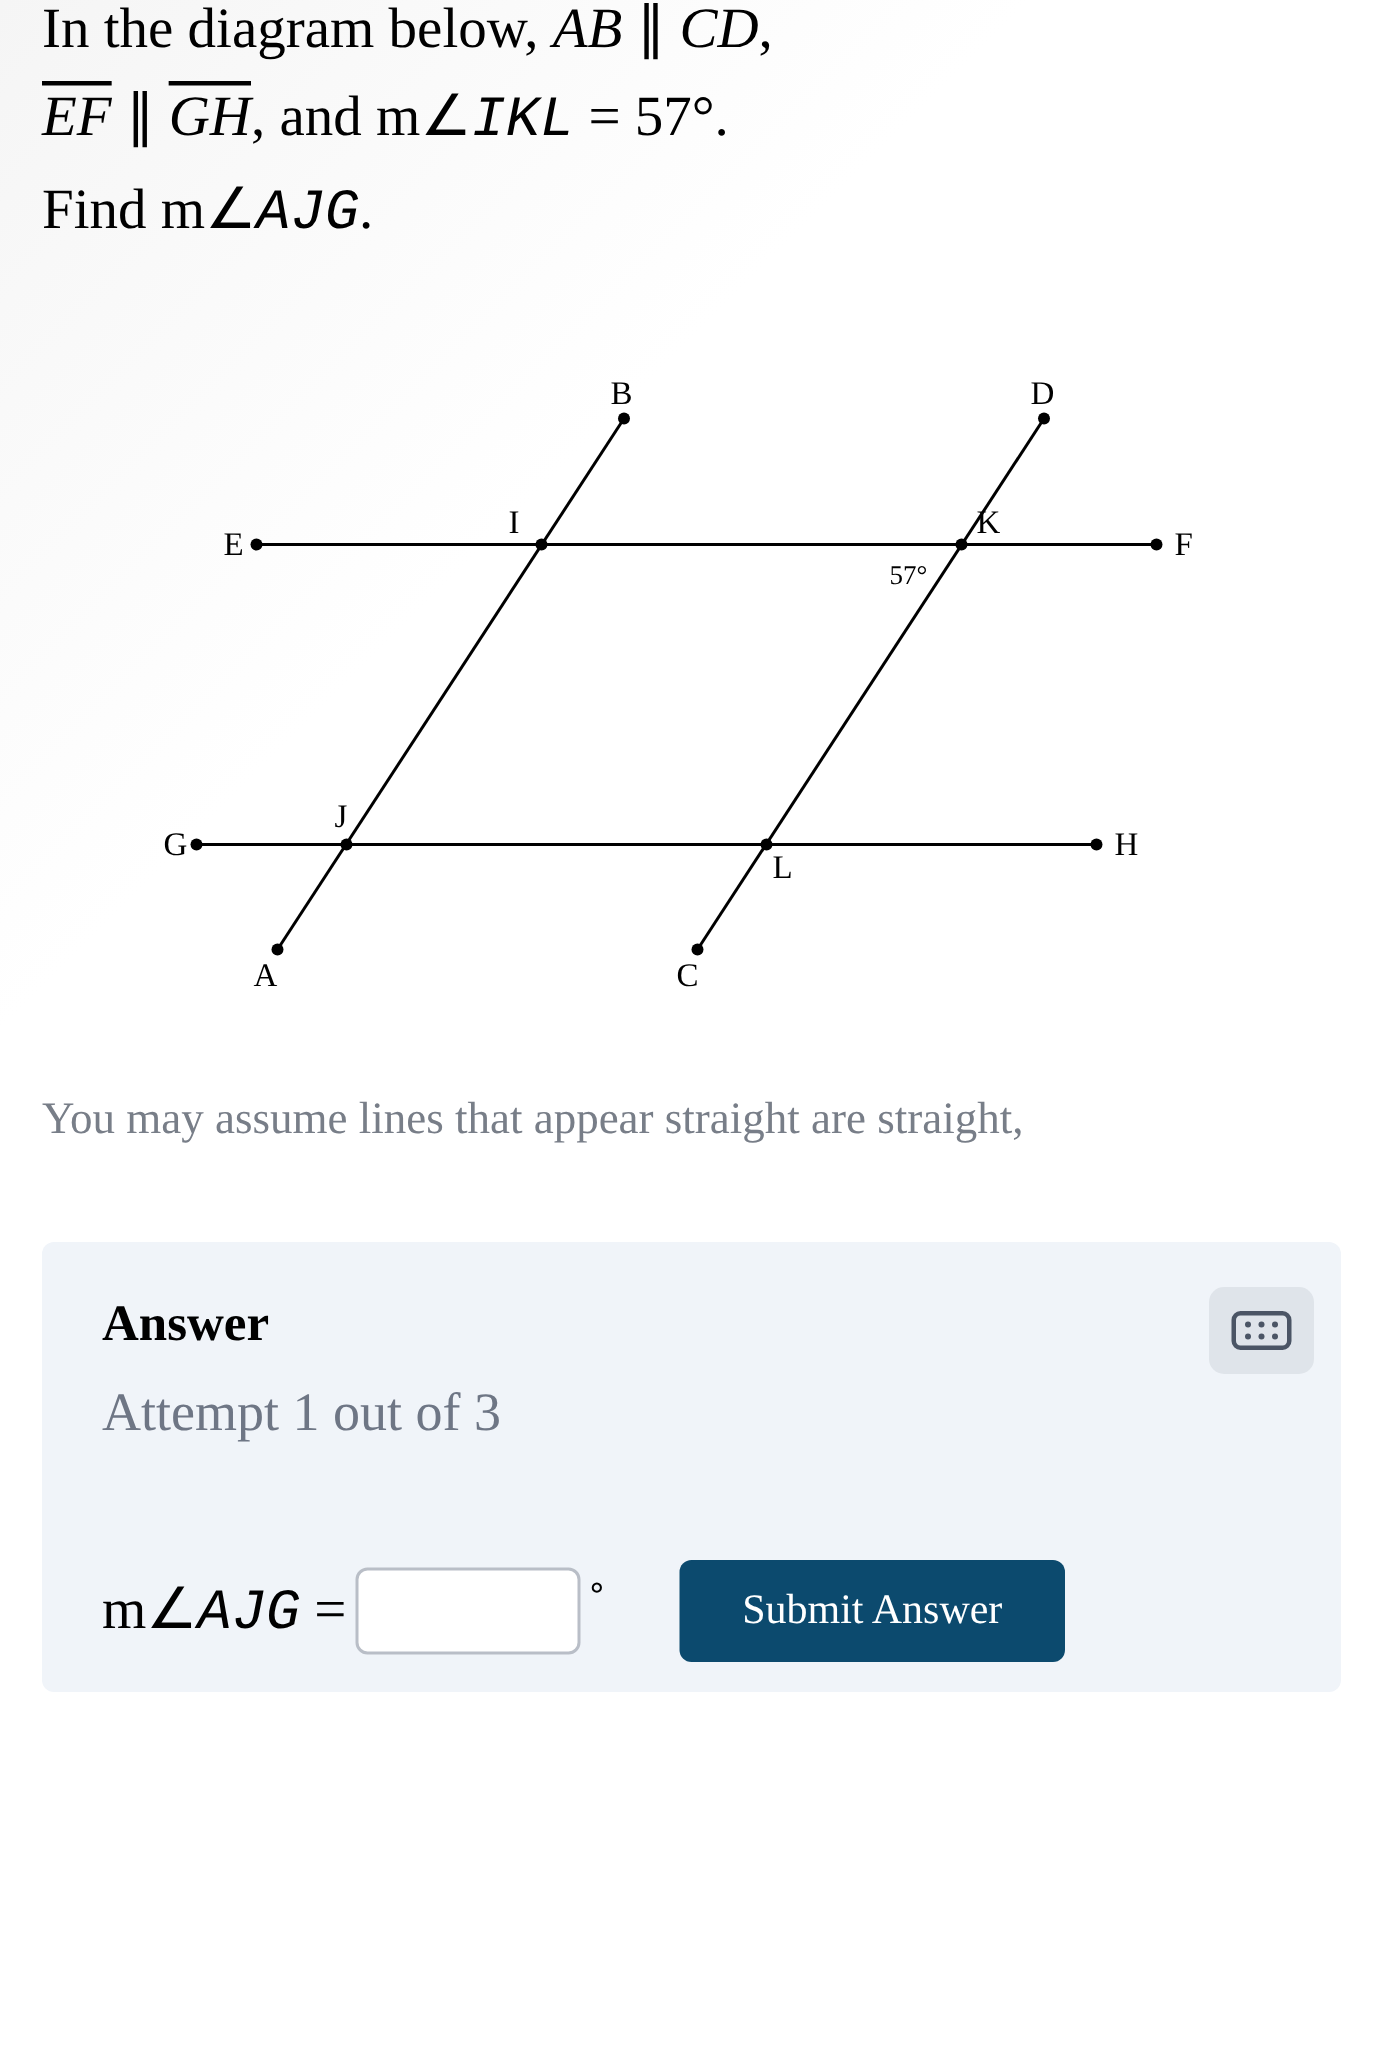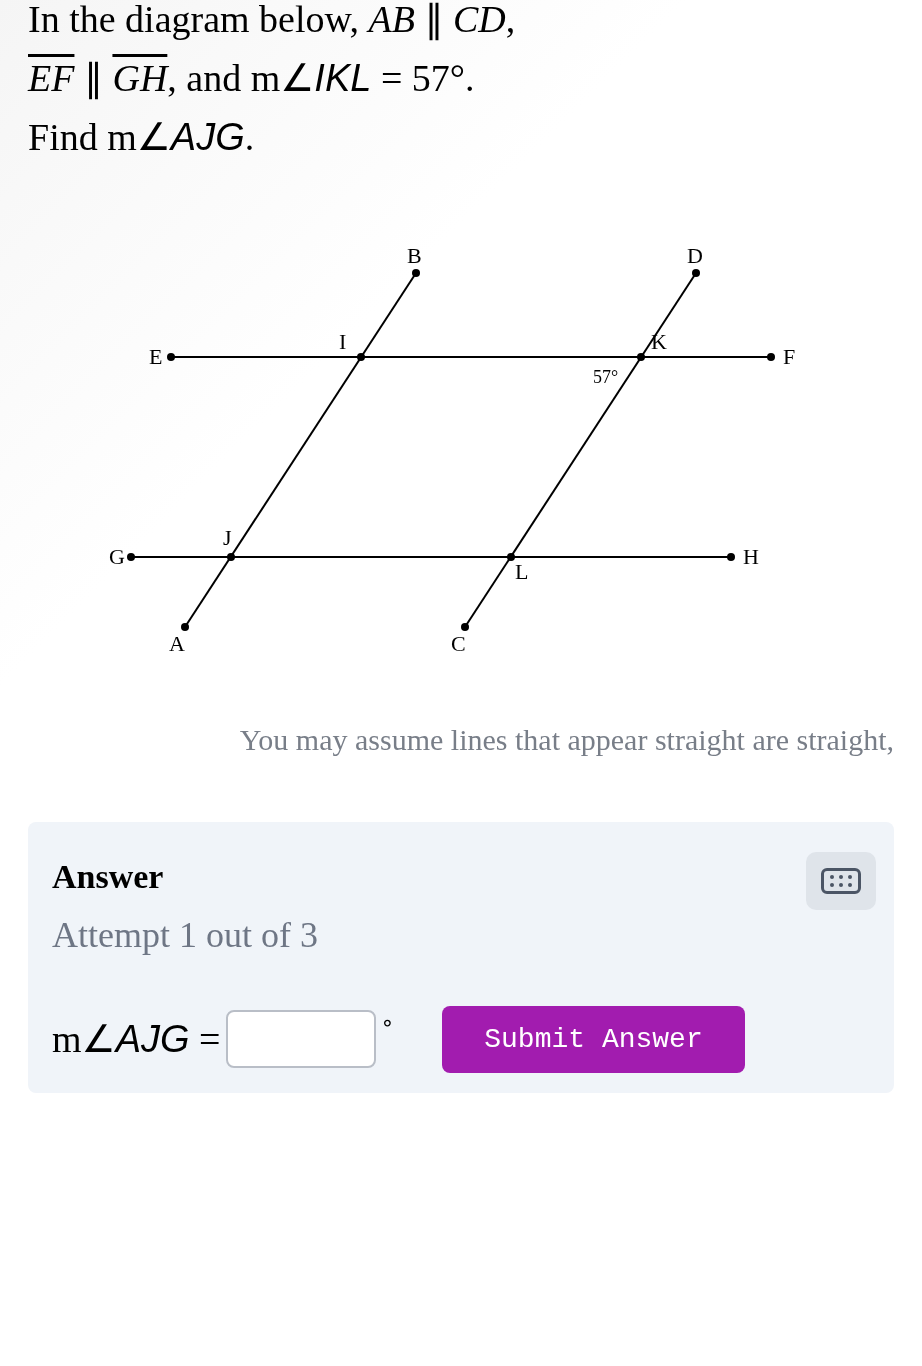--- a/index.html
+++ b/index.html
@@ -20,50 +20,50 @@
     line-height: 1.55;
     color: #000;
     margin-top: -10px;
     font-family: Georgia, 'Times New Roman', serif;
   }
   .overline {
     text-decoration: overline;
     font-style: italic;
     font-family: 'Times New Roman', serif;
   }
-  .math-it { font-style: italic; font-family: Liberation Sans, sans-serif; }
+  .math-it { font-style: italic; font-family: Liberation Mono, monospace; }
   .angle { font-family: 'Times New Roman', serif; }
   .diagram-wrap {
     width: 100%;
     display: flex;
     justify-content: center;
     margin-top: 60px;
   }
   svg.diagram {
     width: 780px;
     height: 460px;
   }
   .diagram text {
     font-family: 'Times New Roman', serif;
     font-size: 22px;
     fill: #000;
   }
   .diagram .small { font-size: 18px; }
   .note {
-    text-align: right;
+    text-align: left;
     color: #787e88;
     font-size: 30px;
     line-height: 1.5;
     margin-top: 30px;
     font-family: Georgia, serif;
   }
   .answer-section {
     background: #f0f4f9;
     margin-top: 60px;
-    padding: 36px 28px 20px 24px;
+    padding: 36px 28px 20px 40px;
     border-radius: 8px;
     position: relative;
   }
   .answer-title {
     font-weight: bold;
     font-size: 34px;
     color: #000;
     font-family: Georgia, serif;
   }
   .attempt {
@@ -98,21 +98,21 @@
   }
   .keypad-inner span {
     background: #4b5565;
     border-radius: 50%;
     width: 4px; height: 4px;
     justify-self: center; align-self: center;
   }
   .answer-row {
     display: flex;
     align-items: center;
-    margin-top: 50px;
+    margin-top: 78px;
     gap: 6px;
   }
   .answer-expr {
     font-size: 38px;
     font-family: 'Times New Roman', serif;
   }
   .answer-input {
     width: 150px;
     height: 58px;
     border: 2px solid #b9bec7;
@@ -123,24 +123,24 @@
     font-family: Georgia, serif;
   }
   .deg-sym {
     font-size: 22px;
     position: relative;
     top: -16px;
     left: -2px;
     margin-right: 20px;
   }
   .submit-btn {
-    background: #a21caf;
+    background: #0c4a6e;
     color: #fff;
     font-size: 28px;
-    font-family: Liberation Mono, monospace;
+    font-family: Liberation Serif, serif;
     border: none;
     border-radius: 8px;
     padding: 18px 42px;
     cursor: pointer;
     margin-left: 20px;
   }
 </style>
 </head>
 <body>
 

